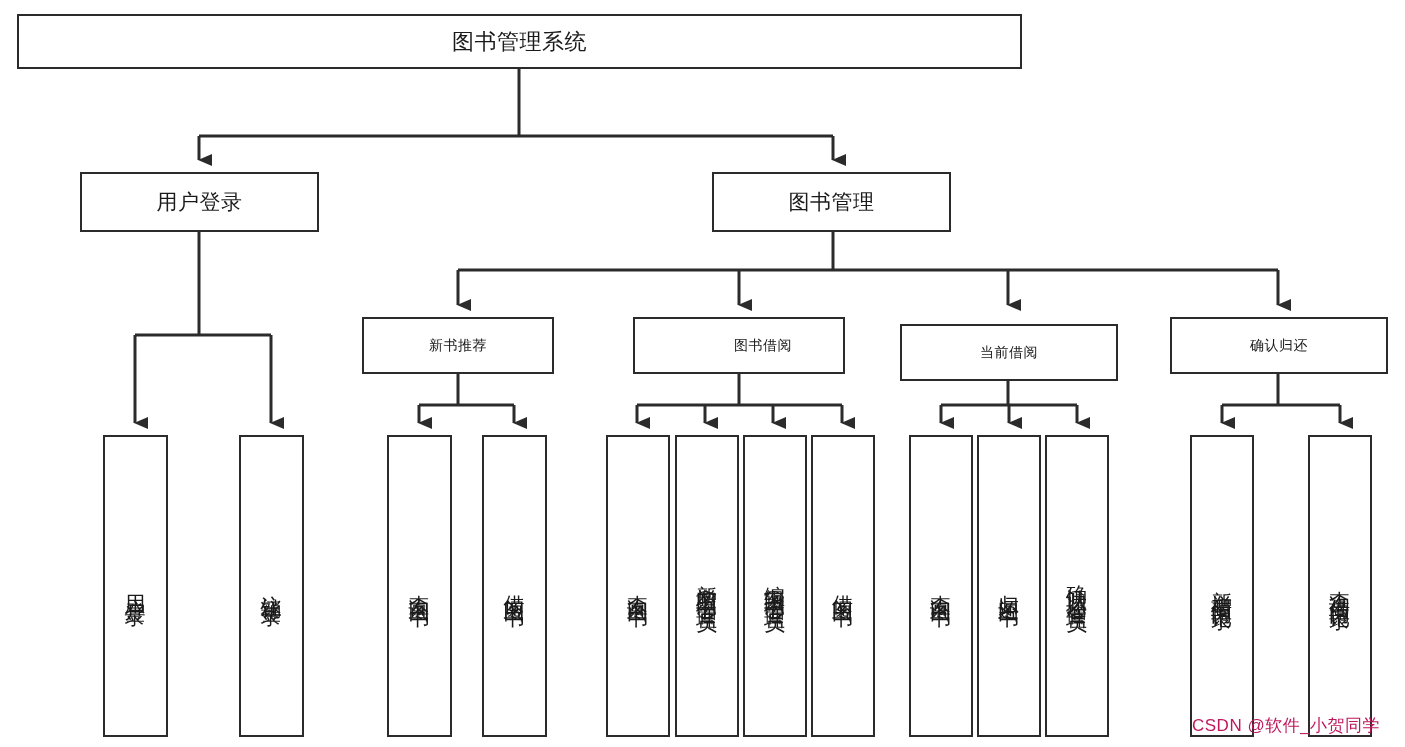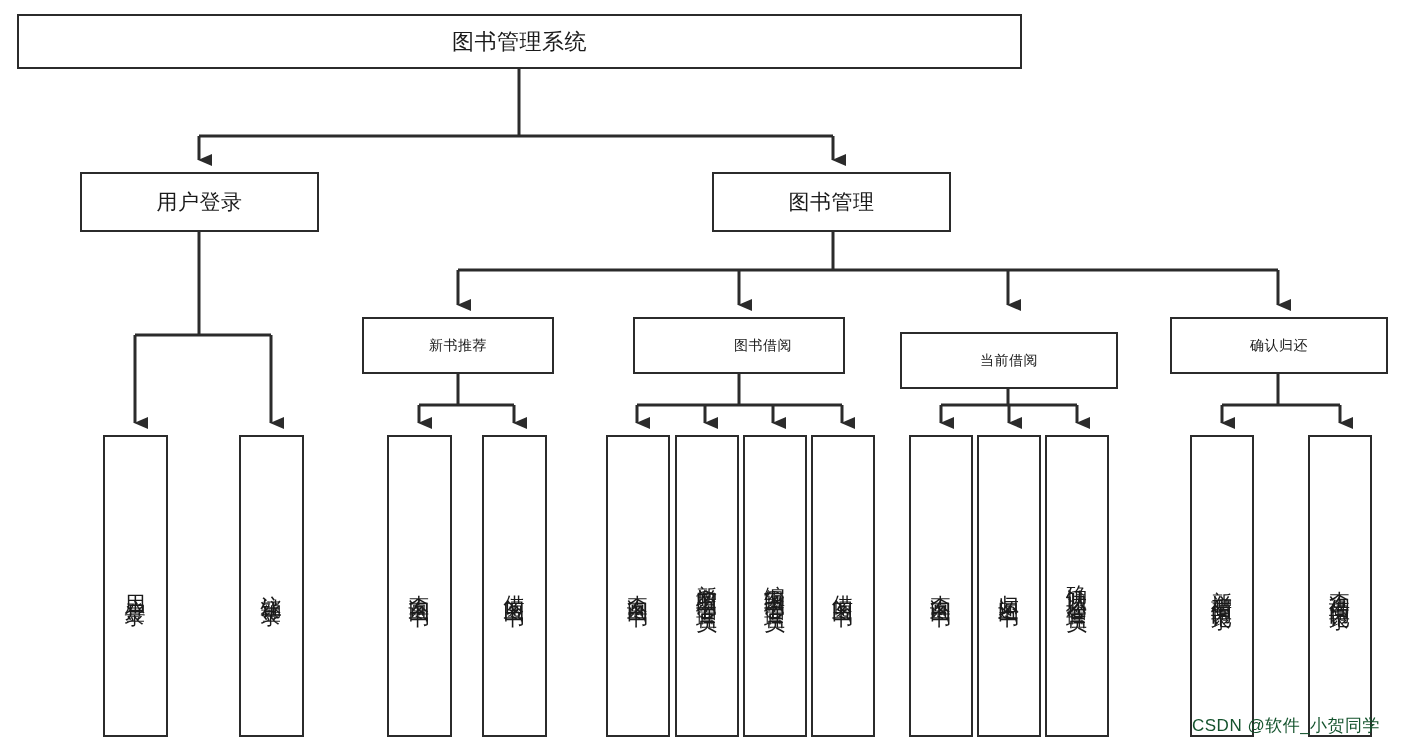--- a/index.html
+++ b/index.html
@@ -54,21 +54,21 @@
     font-size: 21px;
     writing-mode: vertical-rl;
     text-orientation: upright;
     letter-spacing: 4px;
     line-height: 1.0;
     white-space: nowrap;
   }
   .watermark {
     position: absolute;
     font-size: 17px;
-    color: #14532d;
+    color: #be185d;
     white-space: nowrap;
     letter-spacing: 0.5px;
   }
 </style>
 </head>
 <body>
 
 <div id="canvas">
 
   <svg class="edges" viewBox="0 0 1405 747">
@@ -134,21 +134,21 @@
   </div>
 
   <div class="node lvl2" style="left:362px; top:317px; width:192px; height:57px;">
     <span class="label">新书推荐</span>
   </div>
 
   <div class="node lvl2" style="left:633px; top:317px; width:212px; height:57px;padding-left:48px;">
     <span class="label">图书借阅</span>
   </div>
 
-  <div class="node lvl2" style="left:900px; top:332px; width:218px; height:57px;">
+  <div class="node lvl2" style="left:900px; top:324px; width:218px; height:57px;">
     <span class="label">当前借阅</span>
   </div>
 
   <div class="node lvl2" style="left:1170px; top:317px; width:218px; height:57px;">
     <span class="label">确认归还</span>
   </div>
 
   <div class="node leaf" style="left:103px; top:435px; width:65px; height:302px;">
     <span class="label">用户登录</span>
   </div>

